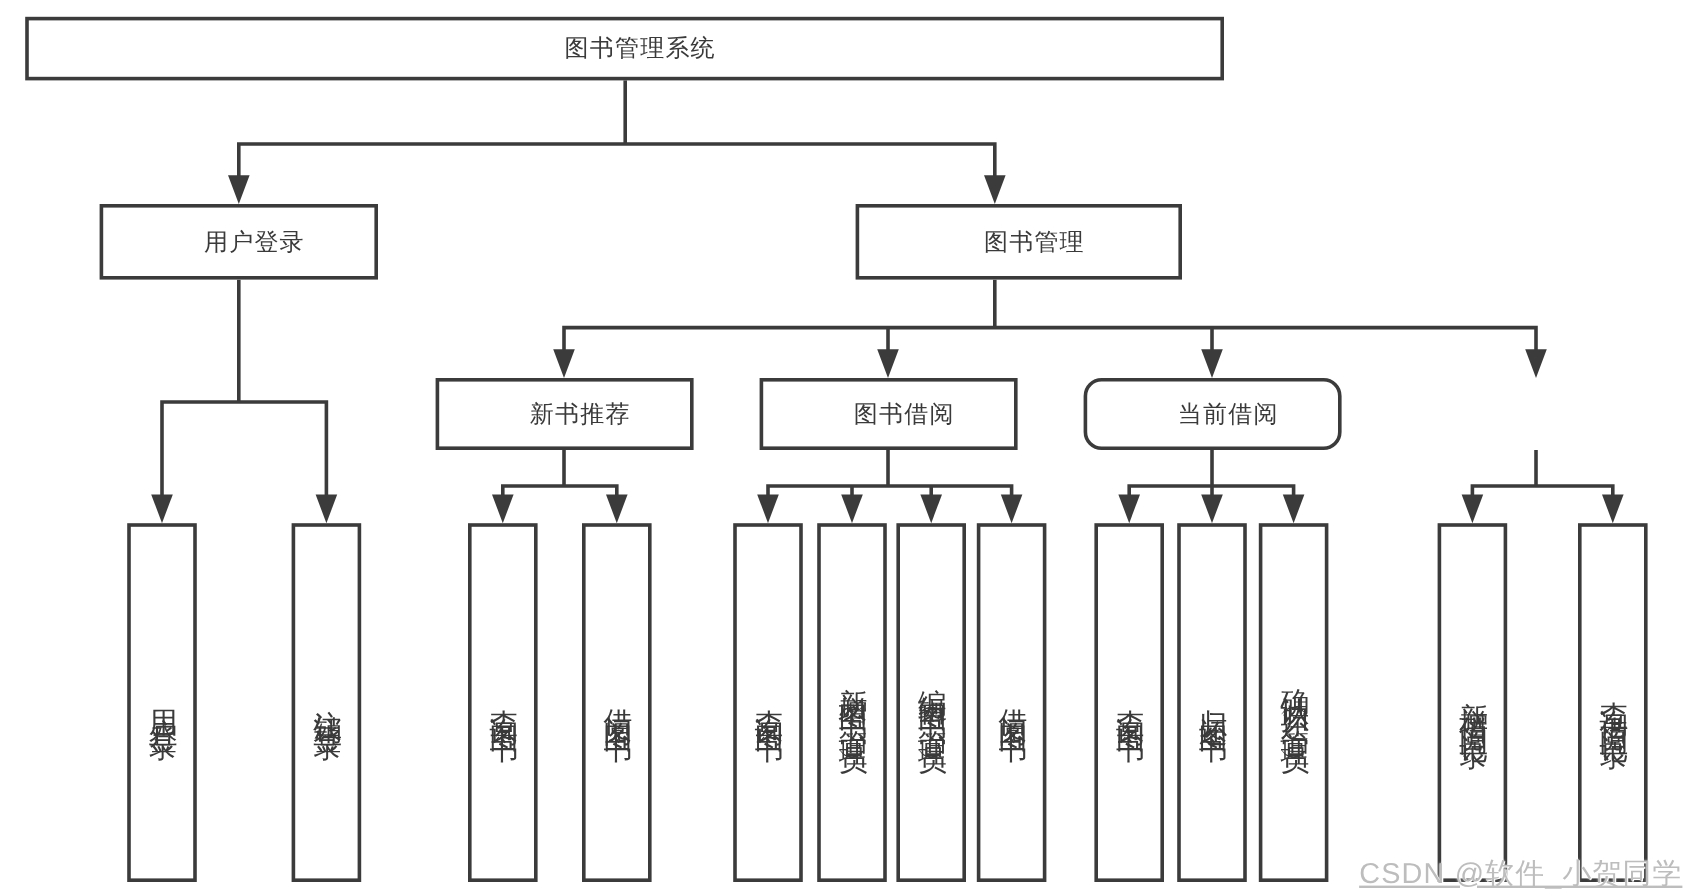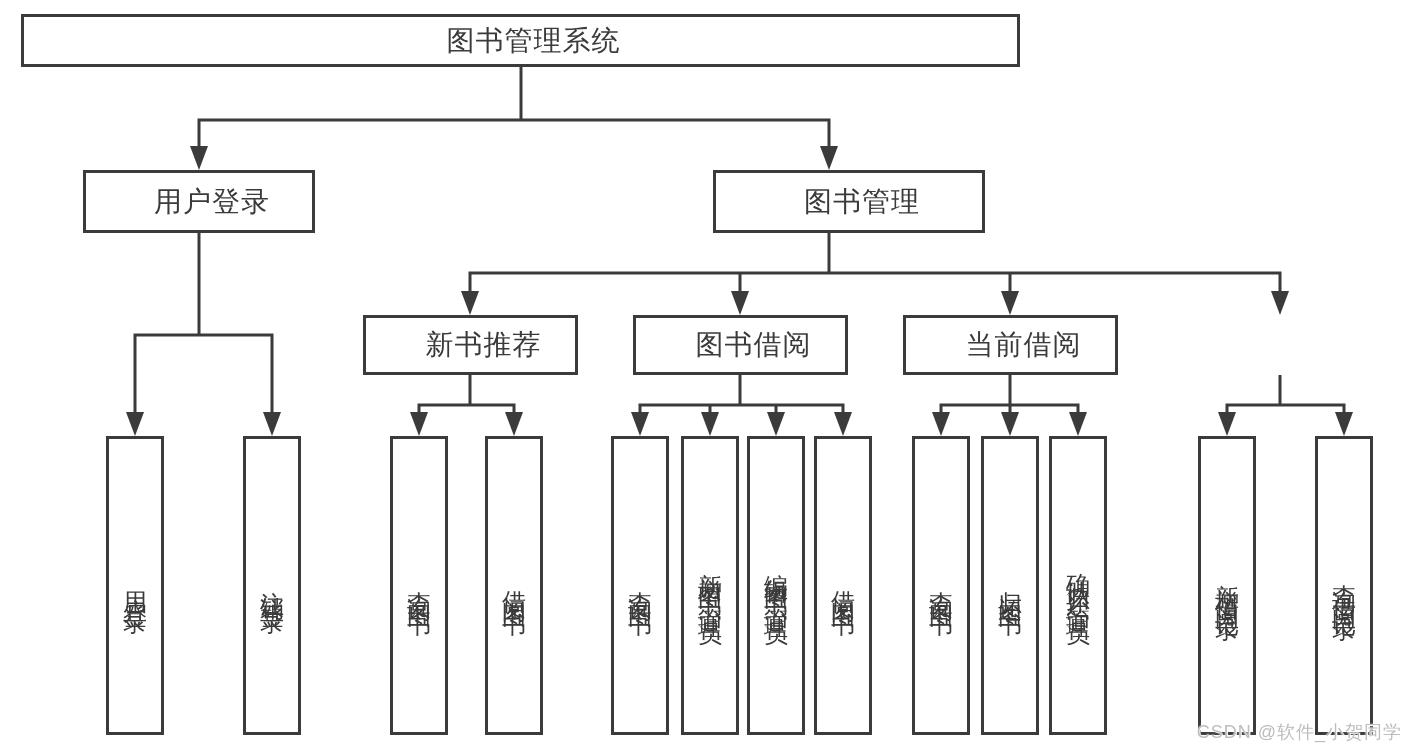--- a/index.html
+++ b/index.html
@@ -29,45 +29,46 @@
     position: absolute;
     box-sizing: border-box;
     background: var(--box-bg, #ffffff);
     border: 3px solid var(--box-border, #3b3b3b);
     color: var(--text, #3a3a3a);
     display: flex;
     align-items: center;
     justify-content: center;
   }
   .hbox {
-    font-size: 28px;
+    font-size: 20px;
     letter-spacing: 1px;
     white-space: nowrap;
     padding-left: 26px;
   }
   .vbox {
     writing-mode: vertical-rl;
     text-orientation: mixed;
     font-size: 24px;
     letter-spacing: 7px;
     line-height: 1;
     width: 58px;
     top: 436px;
     height: 299px;
   }
   #watermark {
     position: absolute;
     right: 3px;
     bottom: 3px;
-    font-size: 18px;
+    font-size: 24px;
     color: var(--watermark, #bdbdbd);
     text-shadow: 0 0 2px #ffffff, 1px 1px 0 #ffffff;
     letter-spacing: 1px;
     z-index: 10;
     white-space: nowrap;
+    text-decoration: underline;
   }
 </style>
 </head>
 <body>
 
 <div id="stage">
 
   <svg id="connectors" viewBox="0 0 1405 747" xmlns="http://www.w3.org/2000/svg" aria-hidden="true">
 
     <path d="M521,66 V120"></path>
@@ -116,21 +117,21 @@
     <polygon points="1335,412 1353,412 1344,436"></polygon>
   </svg>
 
   <div class="box hbox" style="left:21px; top:14px; width:999px; height:53px;">图书管理系统</div>
 
   <div class="box hbox" style="left:83px; top:170px; width:232px; height:63px;">用户登录</div>
   <div class="box hbox" style="left:713px; top:170px; width:272px; height:63px;">图书管理</div>
 
   <div class="box hbox" style="left:633px; top:315px; width:215px; height:60px;">图书借阅</div>
   <div class="box hbox" style="left:363px; top:315px; width:215px; height:60px;">新书推荐</div>
-  <div class="box hbox" style="left:903px; top:315px; width:215px; height:60px;">当前借阅</div>
+  <div class="box hbox" style="left:903px; top:315px; width:215px; height:60px;border-radius:15px;">当前借阅</div>
 
   <div class="box vbox" style="left:106px;">用户登录</div>
   <div class="box vbox" style="left:243px;">注销登录</div>
 
   <div class="box vbox" style="left:390px;">查询图书</div>
   <div class="box vbox" style="left:485px;">借阅图书</div>
 
   <div class="box vbox" style="left:611px;">查询图书</div>
   <div class="box vbox" style="left:681px;">新增图书（管理员）</div>
   <div class="box vbox" style="left:747px;">编辑图书（管理员）</div>

